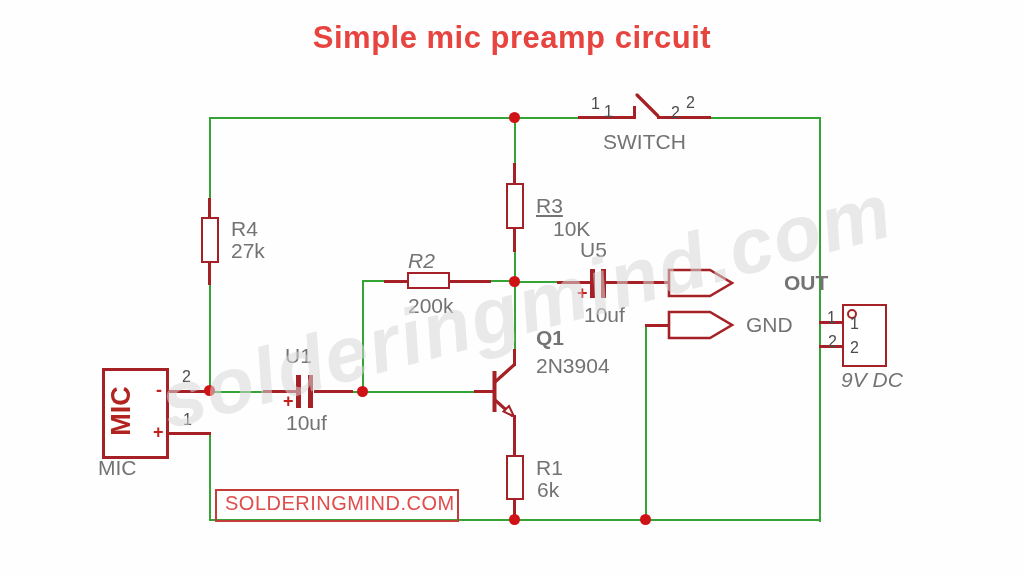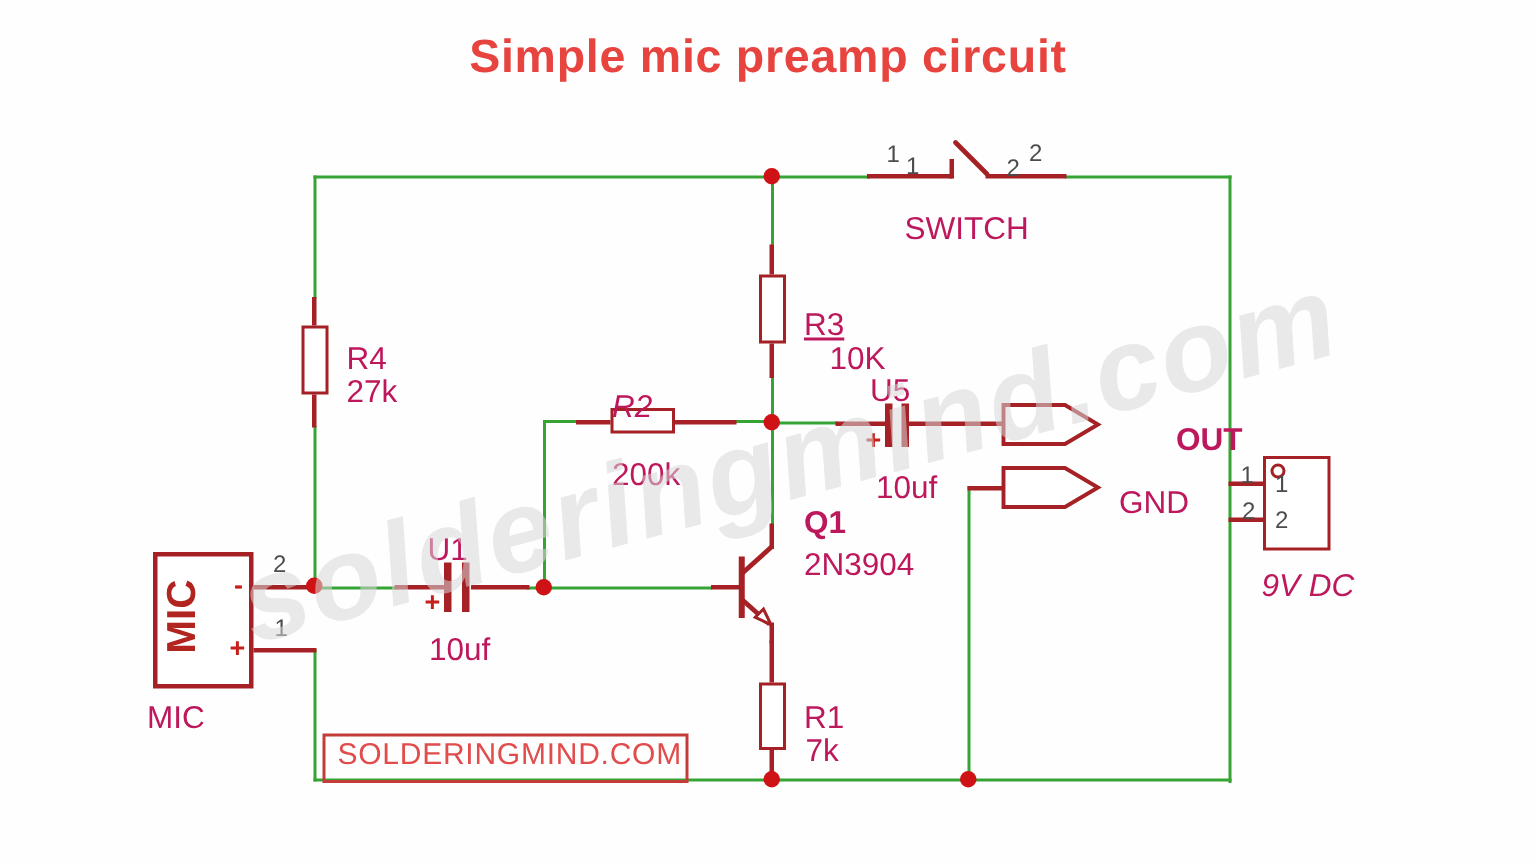--- a/index.html
+++ b/index.html
@@ -15,21 +15,21 @@
     position:absolute;left:150px;top:230px;width:720px;height:160px;
     transform:rotate(-15deg);font-size:78px;font-weight:700;font-style:italic;
     color:rgba(215,215,215,0.55);white-space:nowrap;text-align:center;
     line-height:160px;z-index:6;pointer-events:none;letter-spacing:2px;
   }
   .wg{position:absolute;background:#35a435;z-index:2;}
   .wr{position:absolute;background:#a52125;z-index:3;}
   .body-box{position:absolute;border:2px solid #a52125;background:#ffffff;z-index:4;}
   .capbar{position:absolute;width:5px;background:#a52125;z-index:4;}
   .dot{position:absolute;width:11px;height:11px;border-radius:50%;background:#ce1216;z-index:5;}
-  .blue{position:absolute;color:#be185d;font-size:21px;z-index:5;white-space:nowrap;margin-top:11px;}
+  .blue{position:absolute;color:#737373;font-size:21px;z-index:5;white-space:nowrap;}
   .gray{position:absolute;color:#4c4c4c;font-size:16px;z-index:5;white-space:nowrap;}
   .redsym{position:absolute;color:#c5201c;font-size:18px;font-weight:700;z-index:5;line-height:1;}
   .mic-rot{
     position:absolute;left:86px;top:376px;width:70px;height:70px;
     display:flex;align-items:center;justify-content:center;
     transform:rotate(-90deg);font-size:27px;font-weight:700;color:#b1241f;z-index:4;
   }
   .credit{
     position:absolute;left:225px;top:492px;font-size:20px;color:#e14c4c;
     letter-spacing:0.5px;z-index:5;white-space:nowrap;
@@ -126,21 +126,21 @@
   <div class="dot" style="left:509px;top:514px;"></div>
   <div class="dot" style="left:640px;top:514px;"></div>
 
   <div class="blue" style="left:231px;top:217px;">R4</div>
   <div class="blue" style="left:231px;top:239px;">27k</div>
   <div class="blue" style="left:536px;top:194px;text-decoration:underline;">R3</div>
   <div class="blue" style="left:553px;top:217px;">10K</div>
   <div class="blue" style="left:408px;top:249px;font-style:italic;">R2</div>
   <div class="blue" style="left:408px;top:294px;">200k</div>
   <div class="blue" style="left:536px;top:456px;">R1</div>
-  <div class="blue" style="left:537px;top:478px;">7k</div>
+  <div class="blue" style="left:537px;top:478px;">6k</div>
   <div class="blue" style="left:285px;top:344px;">U1</div>
   <div class="blue" style="left:286px;top:411px;">10uf</div>
   <div class="blue" style="left:580px;top:238px;">U5</div>
   <div class="blue" style="left:584px;top:303px;">10uf</div>
   <div class="blue" style="left:536px;top:326px;font-weight:bold;">Q1</div>
   <div class="blue" style="left:536px;top:354px;">2N3904</div>
   <div class="blue" style="left:784px;top:271px;font-weight:bold;">OUT</div>
   <div class="blue" style="left:746px;top:313px;">GND</div>
   <div class="blue" style="left:841px;top:368px;font-style:italic;">9V DC</div>
   <div class="blue" style="left:98px;top:456px;">MIC</div>

